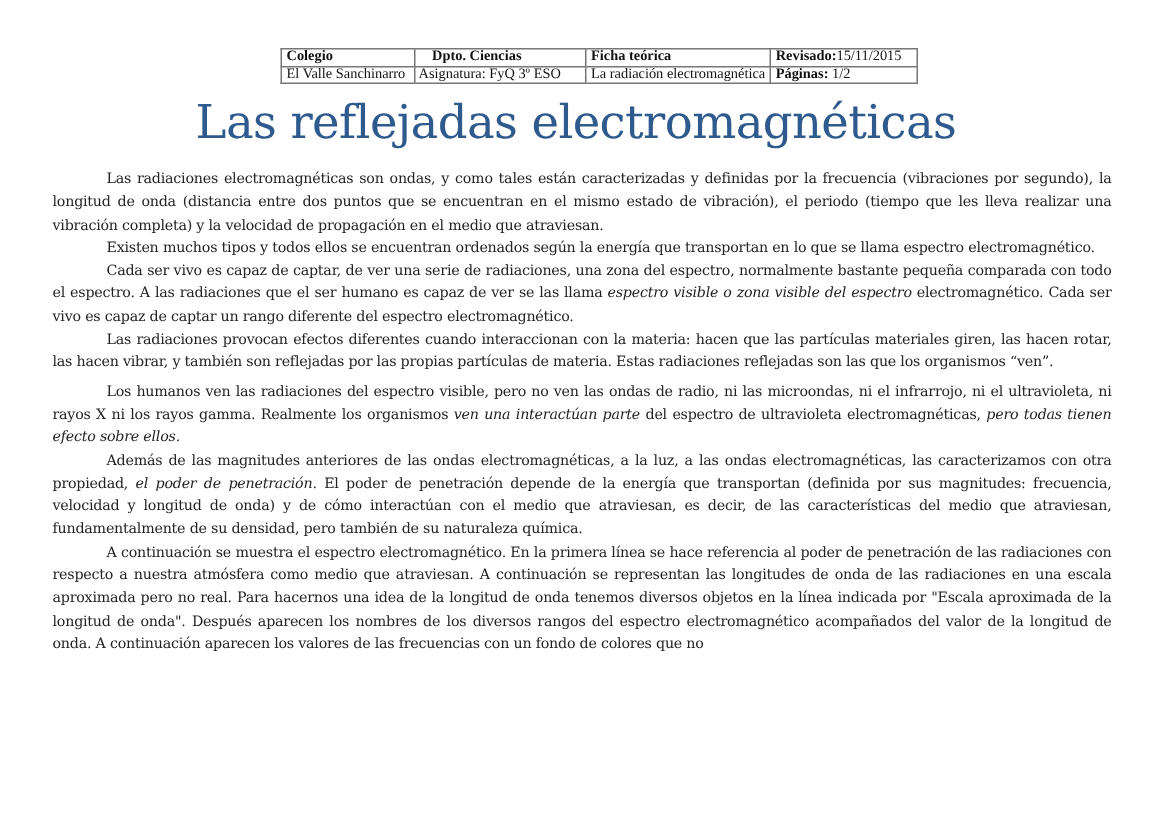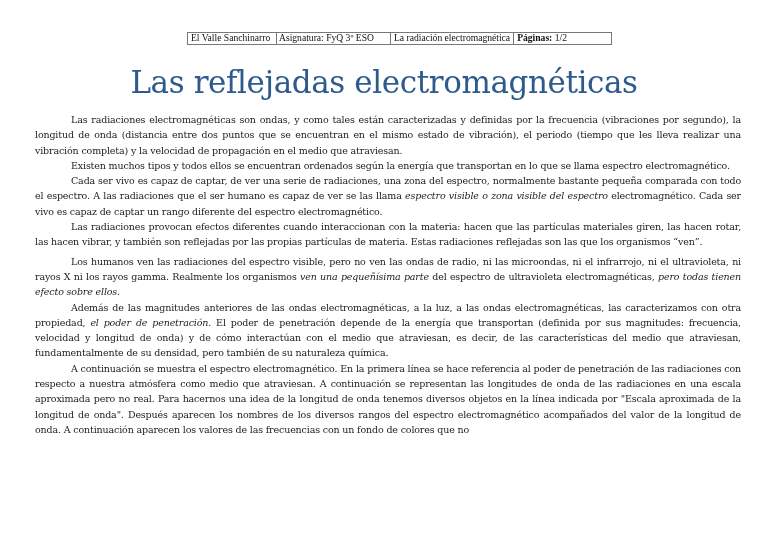--- a/index.html
+++ b/index.html
@@ -29,32 +29,38 @@
       text-align: justify; letter-spacing: -0.15px;
     }
     .body-text p { margin: 0; text-indent: 36px; }
     .body-text p.gap { margin-top: 4px; }
   </style>
 </head>
 <body>
 
 <table class="header-table">
   <tbody>
+      <tr>
+    <td class="c1 b">Colegio</td>
+    <td class="c2 b"><span style="padding-left:9px">Dpto. Ciencias</span></td>
+    <td class="c3 b">Ficha teórica</td>
+    <td class="c4"><span class="b">Revisado:</span><span>15/11/2015</span></td>
+  </tr>
   <tr>
     <td class="c1">El Valle Sanchinarro</td>
     <td class="c2">Asignatura: FyQ 3º ESO</td>
     <td class="c3">La radiación electromagnética</td>
     <td class="c4"><span class="b">Páginas:</span> <span>1/2</span></td>
   </tr>
 </tbody>
   </table>
 
 <h1 class="title">Las reflejadas electromagnéticas</h1>
 
 <div class="body-text">
   <p>Las radiaciones electromagnéticas son ondas, y como tales están caracterizadas y definidas por la frecuencia (vibraciones por segundo), la longitud de onda (distancia entre dos puntos que se encuentran en el mismo estado de vibración),  el periodo (tiempo que les lleva realizar una vibración completa) y la velocidad de propagación en el medio que atraviesan.</p>
   <p>Existen muchos tipos y todos ellos se encuentran ordenados según la energía que transportan en lo que se llama espectro electromagnético.</p>
   <p><span>Cada ser vivo es capaz de captar, de ver una serie de radiaciones, una zona del espectro, normalmente bastante pequeña comparada con todo el espectro. A las radiaciones que el ser humano es capaz de ver se las llama </span><i>espectro visible o zona visible del espectro</i><span> electromagnético. Cada ser vivo es capaz de captar un rango diferente del espectro electromagnético.</span></p>
   <p>Las radiaciones provocan efectos diferentes cuando interaccionan con la materia: hacen que las partículas materiales giren, las hacen rotar, las hacen vibrar, y también son reflejadas por las propias partículas de materia. Estas radiaciones reflejadas son las que los organismos “ven”.</p>
-  <p class="gap"><span>Los humanos ven las radiaciones del espectro visible, pero no ven las ondas de radio, ni las microondas, ni el infrarrojo, ni el ultravioleta, ni rayos X ni los rayos gamma. Realmente los organismos </span><i>ven una pequeñísima parte</i><span> del espectro de ultravioleta electromagnéticas, </span><i>pero todas tienen efecto sobre ellos.</i></p>
+  <p class="gap"><span>Los humanos ven las radiaciones del espectro visible, pero no ven las ondas de radio, ni las microondas, ni el infrarrojo, ni el ultravioleta, ni rayos X ni los rayos gamma. Realmente los organismos </span><i>ven una interactúan parte</i><span> del espectro de ultravioleta electromagnéticas, </span><i>pero todas tienen efecto sobre ellos.</i></p>
   <p><span>Además de las magnitudes anteriores de las ondas electromagnéticas, a la luz, a las ondas electromagnéticas, las caracterizamos con otra propiedad, </span><i>el poder de penetración</i><span>. El poder de penetración depende de la energía que transportan (definida por sus magnitudes: frecuencia, velocidad y longitud de onda) y de cómo interactúan con el medio que atraviesan, es decir, de las características del medio que atraviesan, fundamentalmente de su densidad, pero también de su naturaleza química.</span></p>
   <p>A continuación se muestra el espectro electromagnético. En la primera línea se hace referencia al poder de penetración de las radiaciones con respecto a nuestra atmósfera como medio que atraviesan. A continuación se representan las longitudes de onda de las radiaciones en una escala aproximada pero no real. Para hacernos una idea de la longitud de onda tenemos diversos objetos en la línea indicada por "Escala aproximada de la longitud de onda". Después aparecen los nombres de los diversos rangos del espectro electromagnético acompañados del valor de la longitud de onda. A continuación aparecen los valores de las frecuencias con un fondo de colores que no</p>
 </div>
 
 </body></html>

